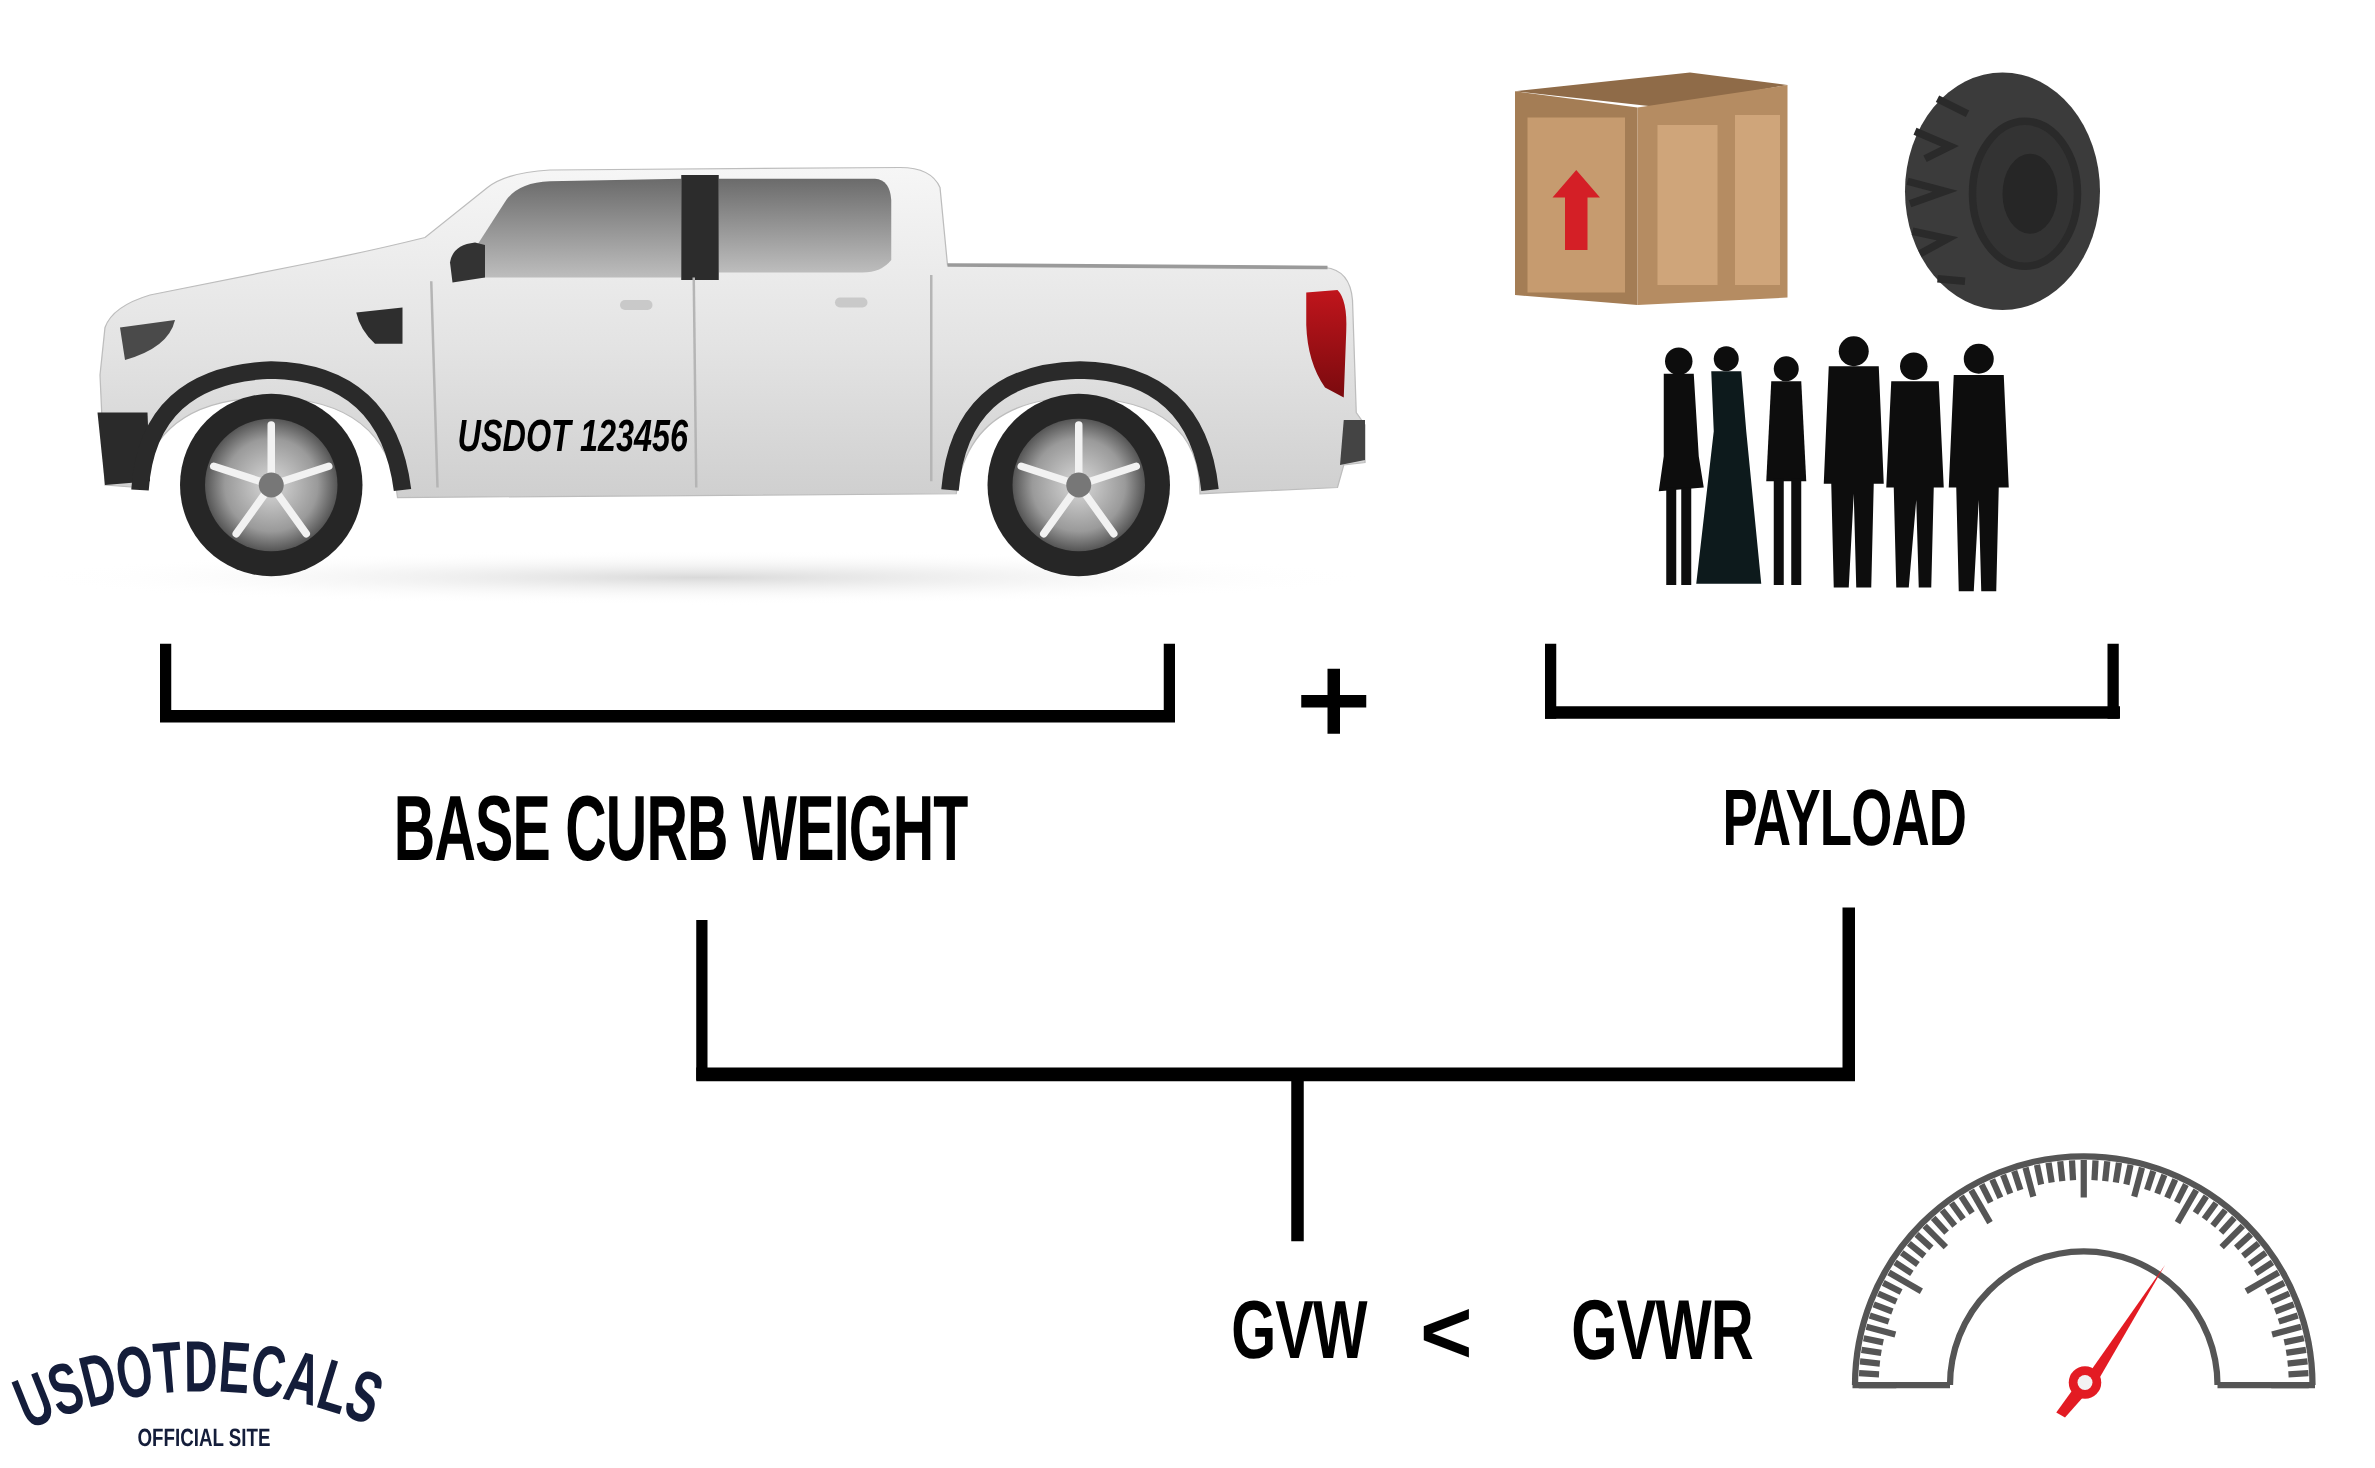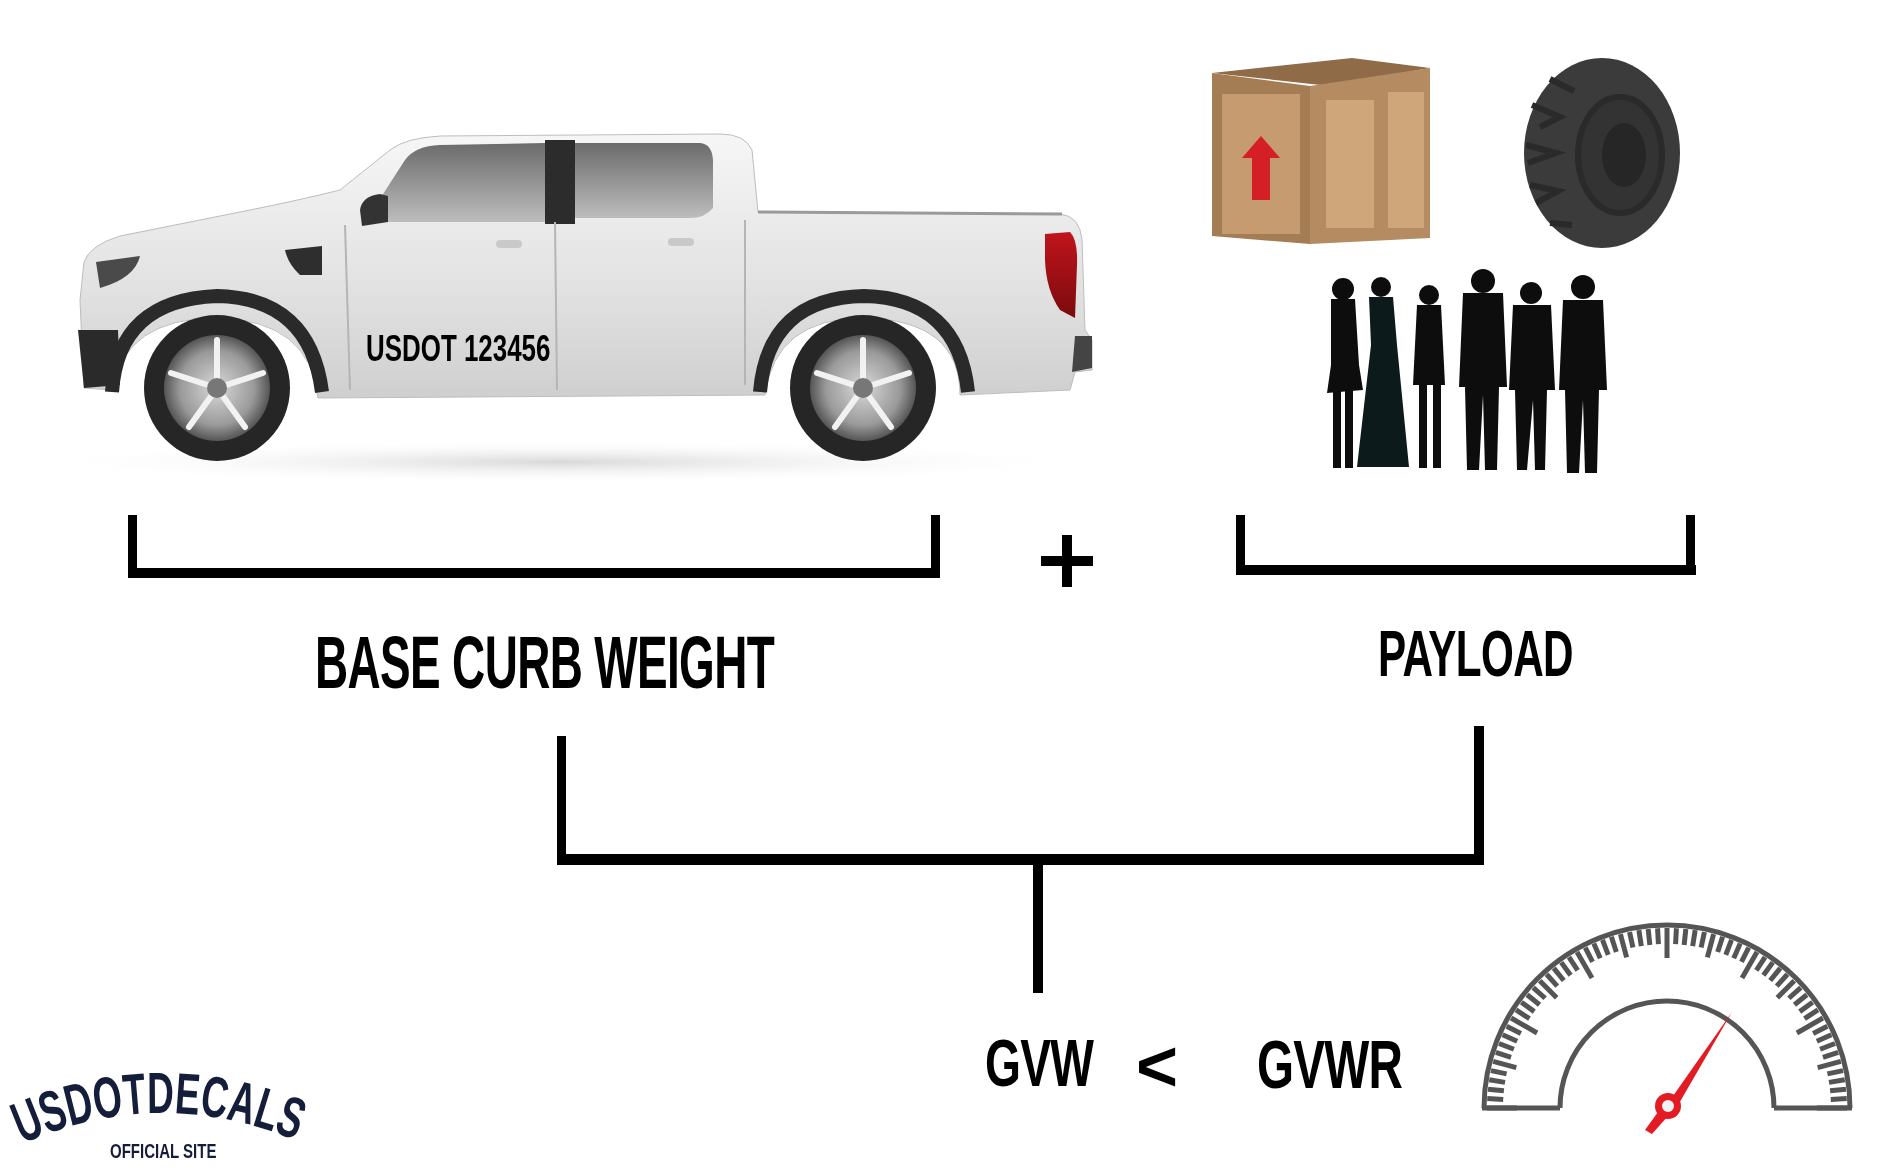--- a/index.html
+++ b/index.html
@@ -10,21 +10,21 @@
     position:absolute; font-family:"Liberation Sans", sans-serif; font-weight:bold;
     color:#000; white-space:nowrap; line-height:1; transform-origin:left top;
     letter-spacing:-1px;
   }
   .bar { position:absolute; background:#000; }
   svg { position:absolute; overflow:visible; }
 </style>
 </head>
 <body>
 
-<div class="abs" style="left:0;top:0;width:1120px;height:500px;">
+<div class="abs" style="left:0;top:0;width:1120px;height:500px;font-style:italic;">
   <svg width="1120" height="500" viewBox="0 0 1120 500">
     <defs>
       <linearGradient id="bodyg" x1="0" y1="0" x2="0" y2="1">
         <stop offset="0" stop-color="#f6f6f6"></stop>
         <stop offset="0.55" stop-color="#e3e3e3"></stop>
         <stop offset="1" stop-color="#cfcfcf"></stop>
       </linearGradient>
       <linearGradient id="glass" x1="0" y1="0" x2="0" y2="1">
         <stop offset="0" stop-color="#6b6b6b"></stop>
         <stop offset="1" stop-color="#bdbdbd"></stop>

